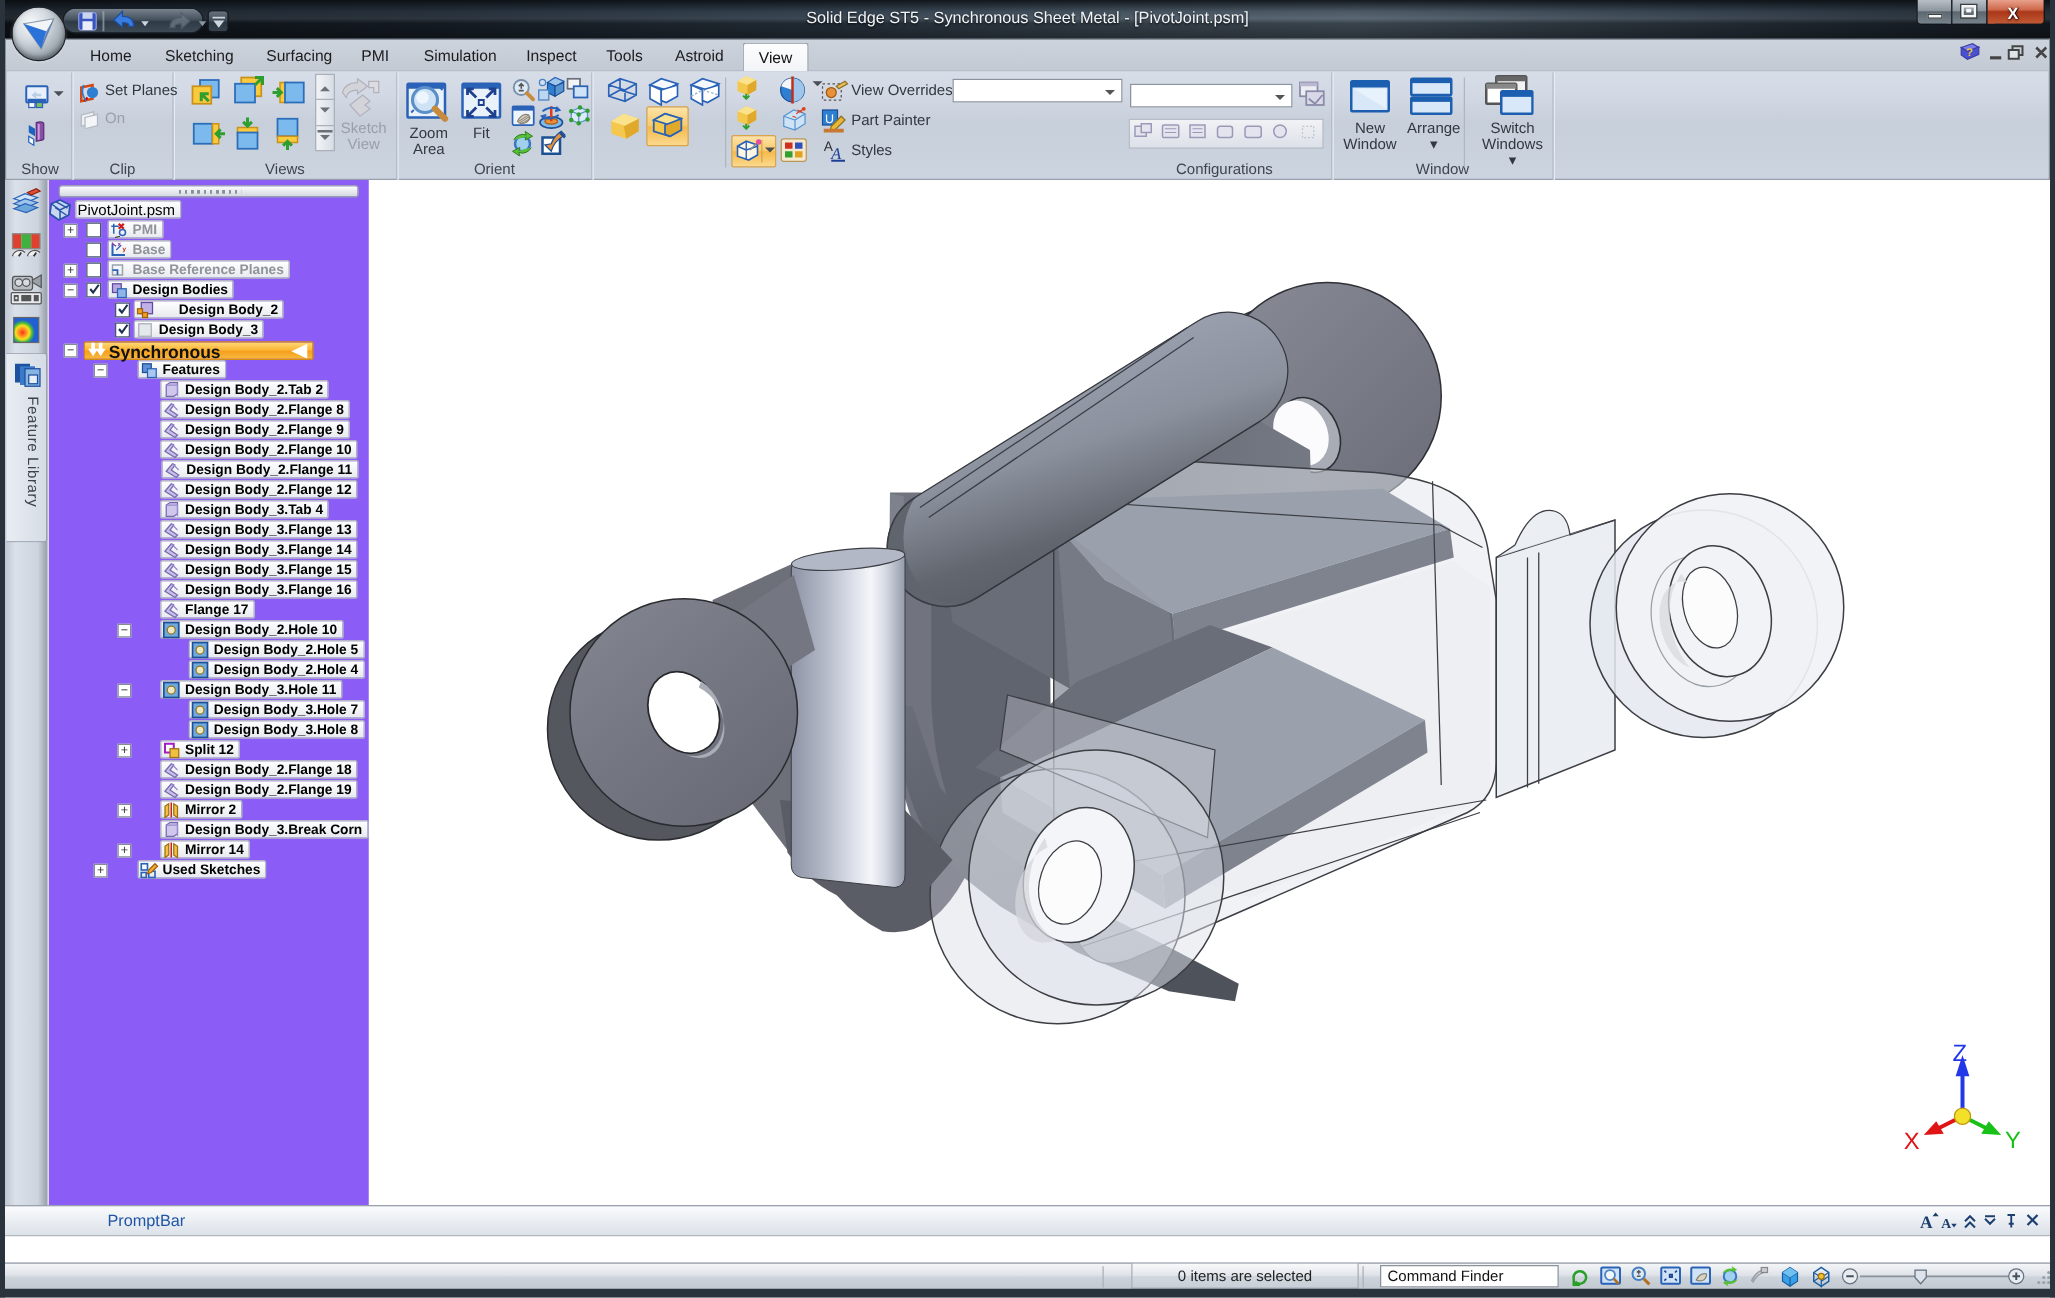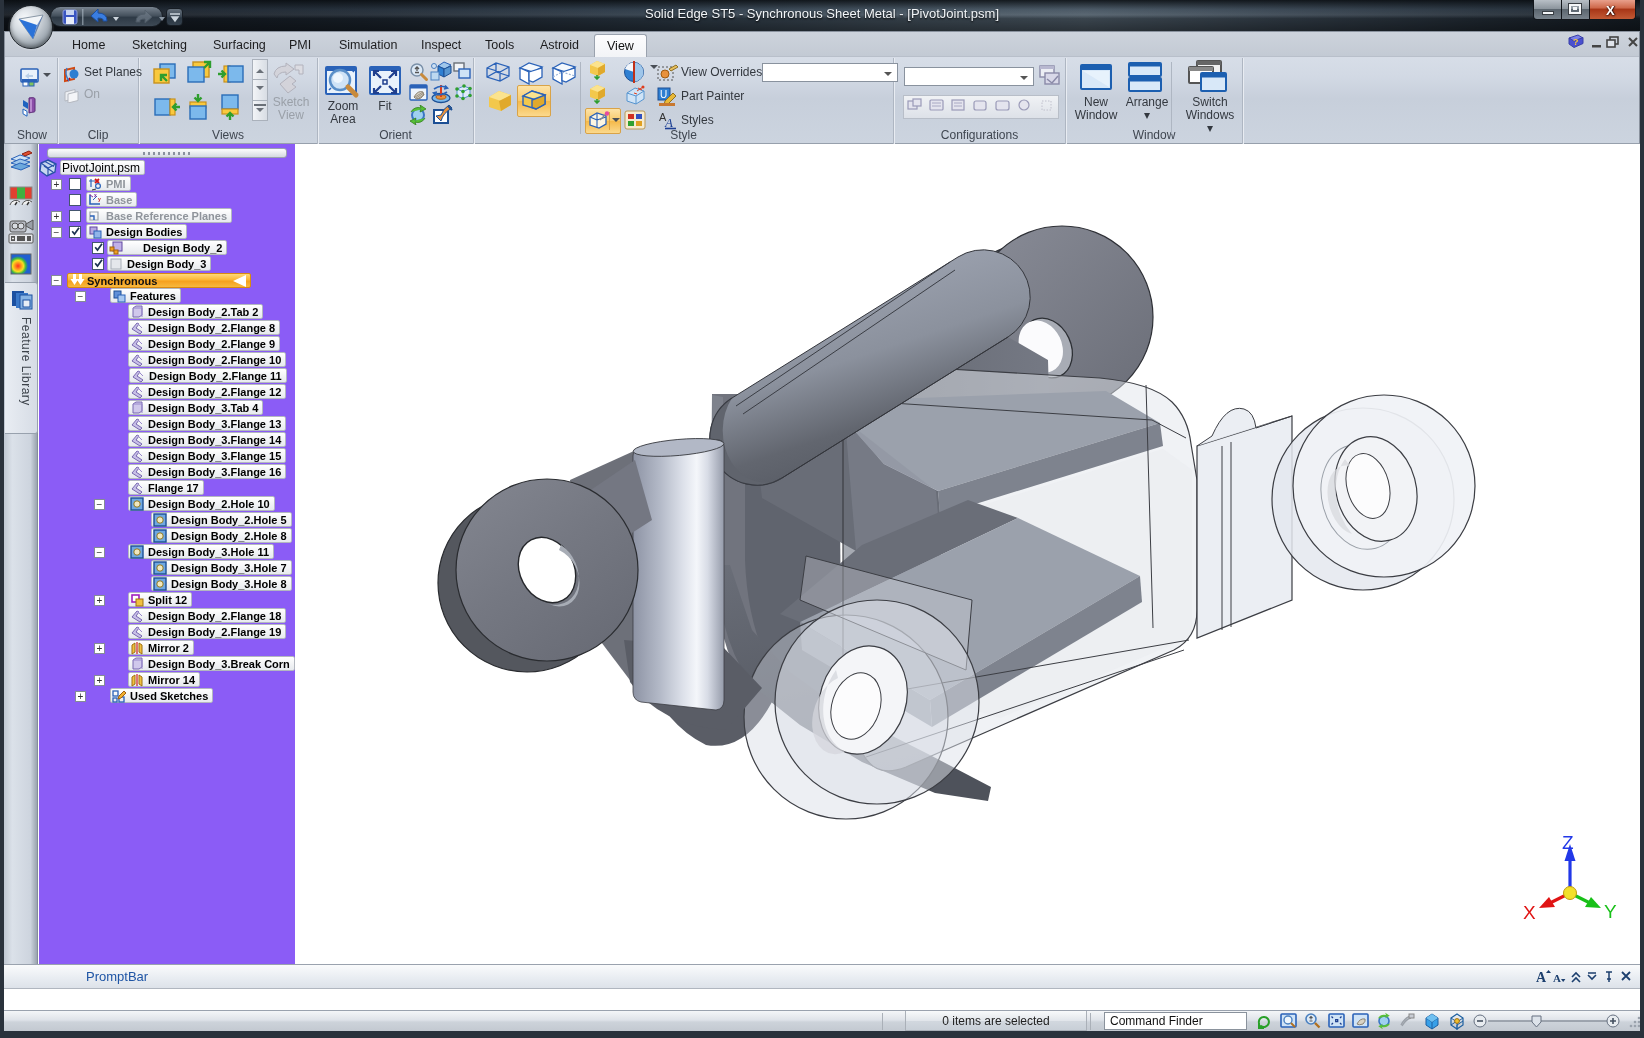--- a/index.html
+++ b/index.html
@@ -62,21 +62,21 @@
 .trez:after{content:"";position:absolute;left:95px;top:3px;width:50px;height:3px;background:repeating-linear-gradient(90deg,#8a929e 0 2px,transparent 2px 5px);}
 #treeitems > div, .pm, .cb, .chip, .ricon, .syncbar{position:absolute;}
 .pm{width:11px;height:11px;border:1px solid #848c96;background:#fff;font-size:10px;line-height:9px;text-align:center;color:#333;}
 .pm span{position:relative;top:0px;}
 .cb{width:12px;height:12px;border:1.4px solid #44566e;background:#fff;}
 .cb svg{position:absolute;left:0px;top:-1px;}
 .chip{height:15px;border:1px solid #b3b8c0;border-radius:2px;background:linear-gradient(180deg,#ffffff,#e7eaee);display:flex;align-items:center;padding:0 4px 0 1px;font-size:11px;font-weight:bold;color:#000;white-space:nowrap;}
 .chip svg{margin-right:3px;flex:0 0 auto;}
 .chip.gray{color:#8f949b;}
 .syncbar{height:15px;width:184px;display:flex;align-items:center;background:linear-gradient(180deg,#ffd978 0%,#fbb636 45%,#f5a01e 55%,#f8b93e 100%);border:1px solid #d88a10;border-radius:2px;}
-.synctext{font-size:11px;font-weight:bold;color:#111;}
+.synctext{font-size:14px;font-weight:bold;color:#111;}
 .synctri{margin-left:auto;margin-right:4px;}
 
 #main{position:absolute;left:4px;top:144px;width:1636px;height:820px;background:#fff;}
 #leftstrip{position:absolute;left:0;top:0;width:34px;height:820px;
   background:linear-gradient(90deg,#bfc7d2 0%,#dbe1e9 25%,#cdd4de 80%,#9aa3af 100%);
   border-right:1px solid #848d99;}
 #tree{position:absolute;left:35px;top:0;width:256px;height:820px;background:#8b5cf6;}
 #flib{position:absolute;left:1px;top:138px;width:33px;height:152px;background:linear-gradient(90deg,#e9edf3,#d6dce5);border:1px solid #98a1ad;border-left:none;border-radius:0 3px 3px 0;}
 #flibtxt{position:absolute;left:4px;top:34px;width:24px;font-size:12px;color:#3c424a;writing-mode:vertical-rl;letter-spacing:.5px;}
 #viewport{position:absolute;left:291px;top:0;width:1345px;height:820px;background:#ffffff;}
@@ -160,23 +160,20 @@
       </div>
     <div class="group" style="left:53px;width:81px;">
         <div class="glabel">Clip</div>
       </div>
     <div class="group" style="left:134px;width:179px;">
         <div class="glabel">Views</div>
       </div>
     <div class="group" style="left:313px;width:156px;">
         <div class="glabel">Orient</div>
       </div>
-    <div class="group" style="left:469px;width:420px;">
-        <div class="glabel">Style</div>
-      </div>
     <div class="group" style="left:889px;width:172px;">
         <div class="glabel">Configurations</div>
       </div>
     <div class="group" style="left:1061px;width:177px;">
         <div class="glabel">Window</div>
       </div>
 
     <div class="ic" style="left:15px;top:36px;"><svg width="22" height="20" viewBox="0 0 22 20">
           <rect x="1" y="1" width="17" height="13" rx="1" fill="#e8f1fb" stroke="#2a62b8" stroke-width="1.6"></rect>
           <rect x="2" y="11" width="15" height="3" fill="#2a62b8"></rect>
@@ -827,21 +824,21 @@
               <rect x="1" y="1" width="12" height="12" fill="#70a8e0" stroke="#1c4f94" stroke-width="1.4"></rect>
               <circle cx="7" cy="7" r="3.2" fill="#f0e8c0" stroke="#907820"></circle>
             </svg>
             <span>Design Body_2.Hole 5</span>
           </div>
 <div class="chip" style="left:112px;top:384px;">
             <svg width="15" height="14" viewBox="0 0 15 14">
               <rect x="1" y="1" width="12" height="12" fill="#70a8e0" stroke="#1c4f94" stroke-width="1.4"></rect>
               <circle cx="7" cy="7" r="3.2" fill="#f0e8c0" stroke="#907820"></circle>
             </svg>
-            <span>Design Body_2.Hole 8</span>
+            <span>Design Body_2.Hole 4</span>
           </div>
 <div class="pm" style="left:55px;top:403px;"><span>−</span></div>
           <div class="chip" style="left:89px;top:400px;">
             <svg width="15" height="14" viewBox="0 0 15 14">
               <rect x="1" y="1" width="12" height="12" fill="#70a8e0" stroke="#1c4f94" stroke-width="1.4"></rect>
               <circle cx="7" cy="7" r="3.2" fill="#f0e8c0" stroke="#907820"></circle>
             </svg>
             <span>Design Body_3.Hole 11</span>
           </div>
 <div class="chip" style="left:112px;top:416px;">

